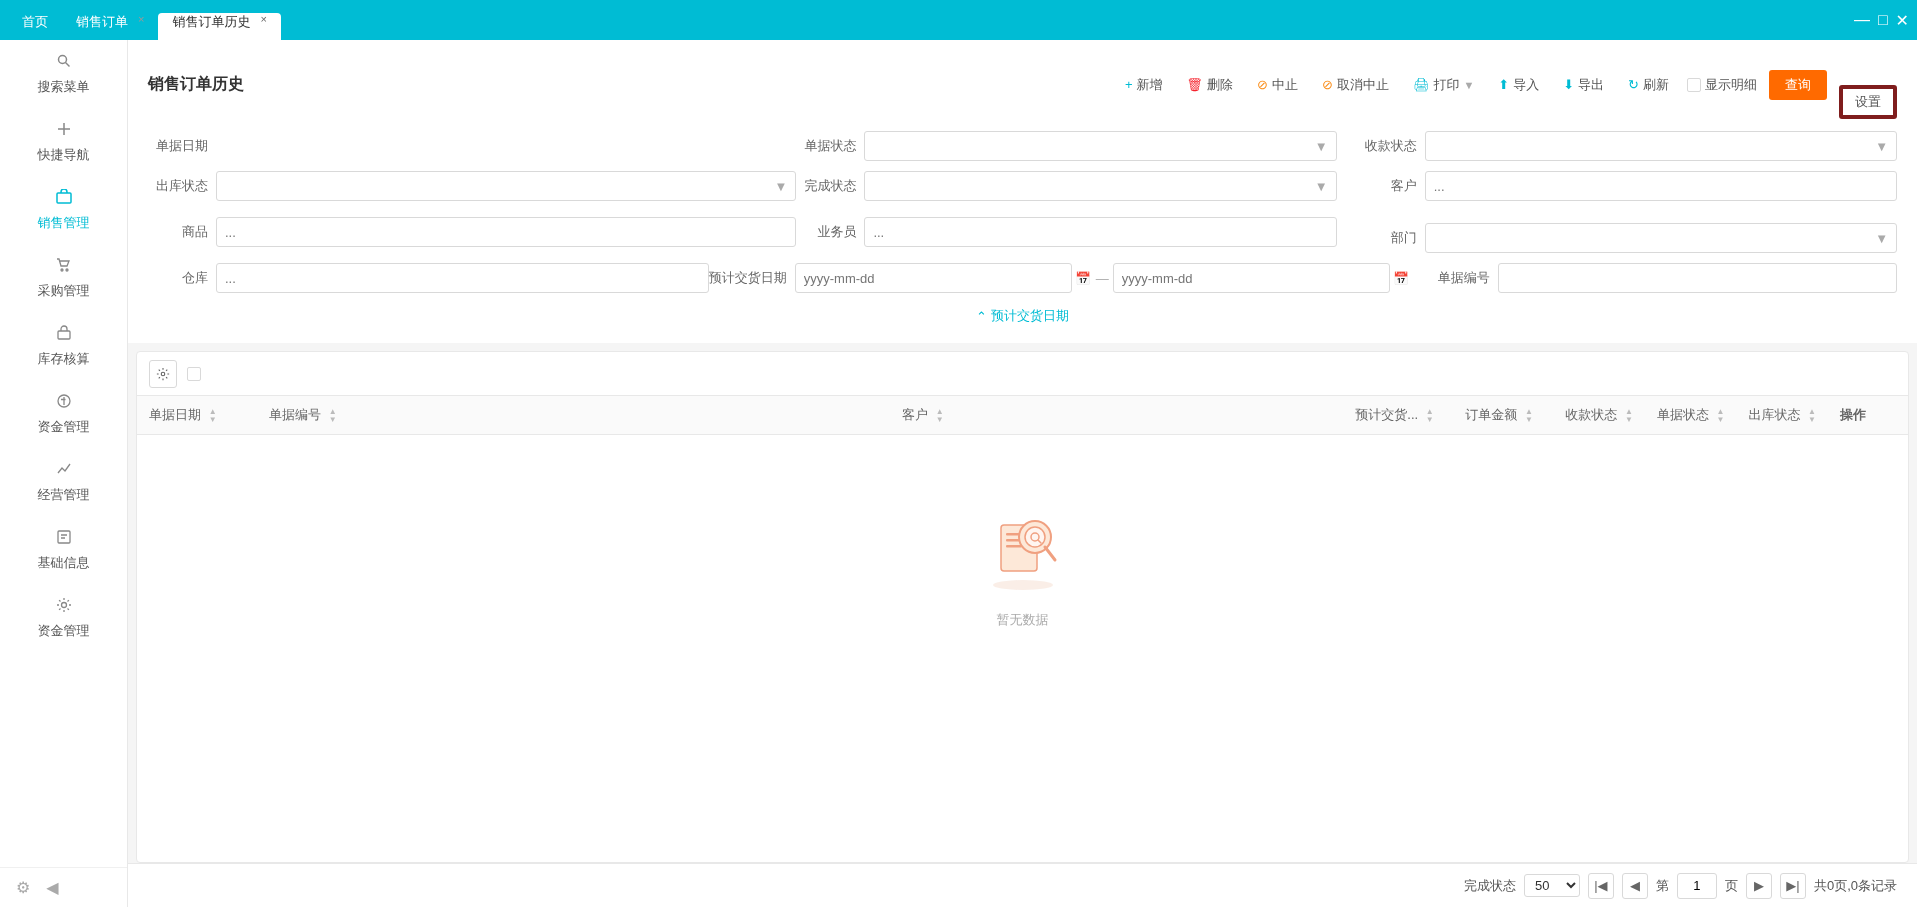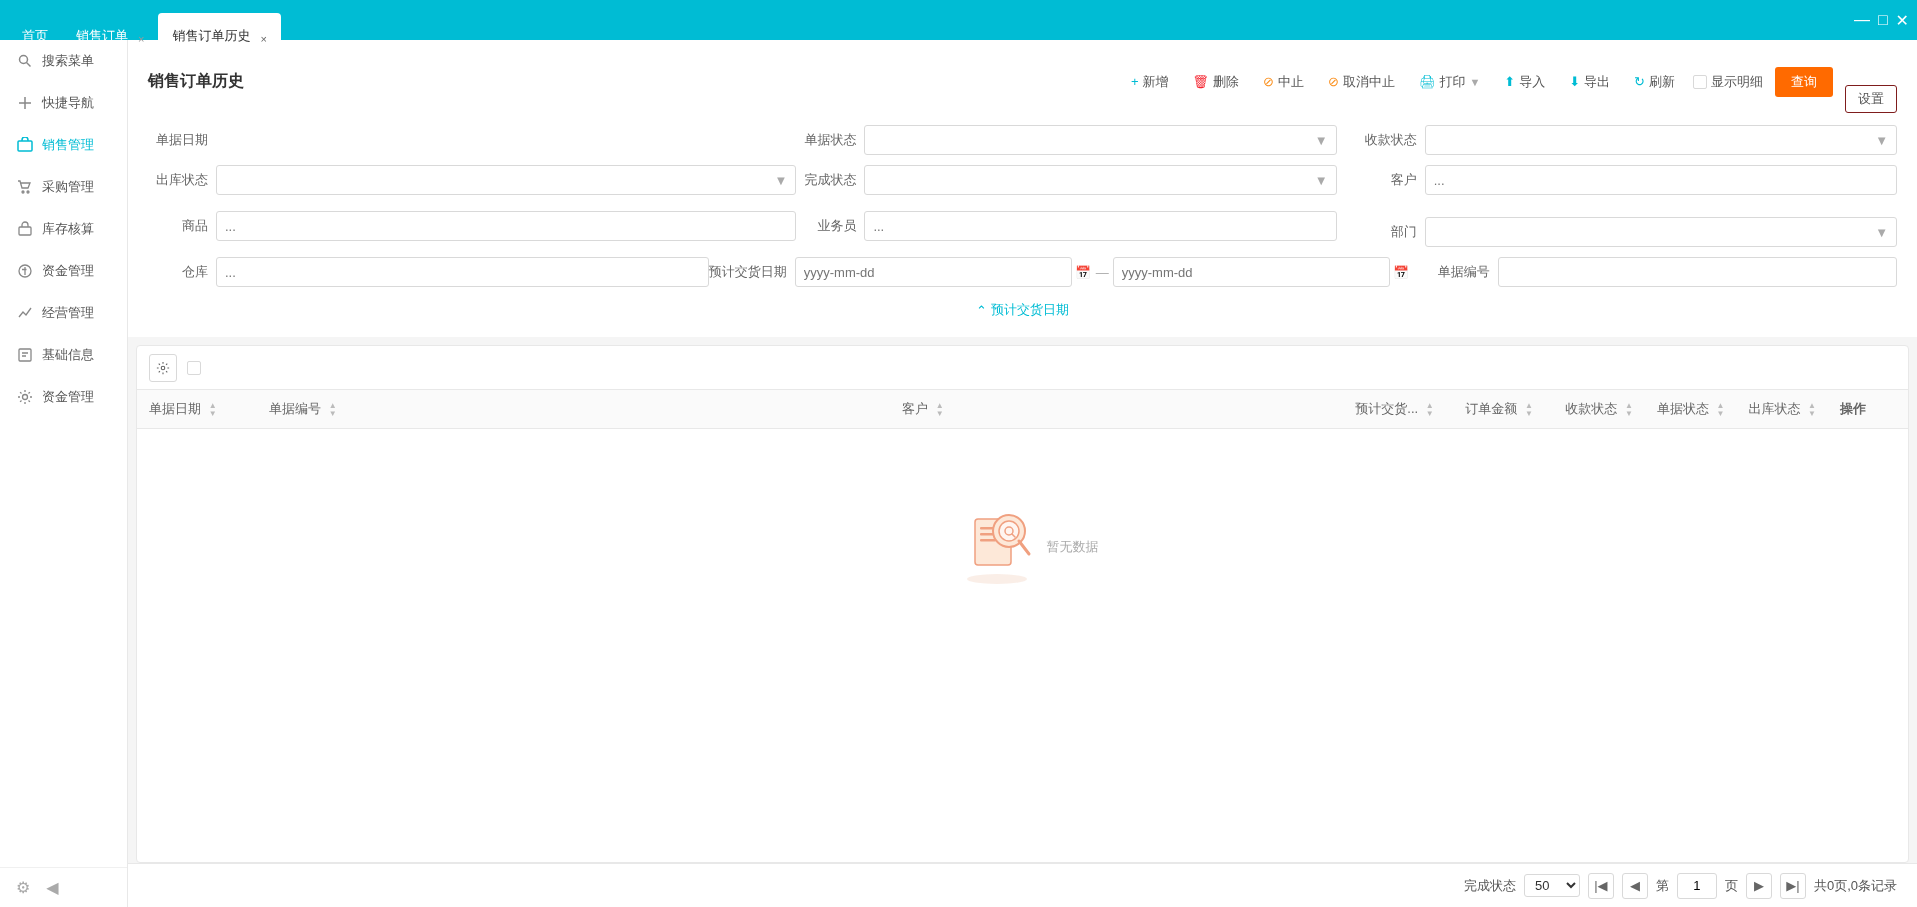--- a/index.html
+++ b/index.html
@@ -12,21 +12,21 @@
       display: flex;
       align-items: center;
       padding: 0 8px;
       flex-shrink: 0;
     }
     .tab-item {
       height: 32px;
       padding: 0 14px;
       border-radius: 4px 4px 0 0;
       display: flex;
-      align-items: flex-end;
+      align-items: flex-start;
       gap: 6px;
       cursor: pointer;
       font-size: 13px;
       color: #fff;
       background: transparent;
       position: relative;
       margin-top: 17px;
     }
     .tab-item.active {
       background: #fff;
@@ -68,20 +68,21 @@
       flex-shrink: 0;
     }
     .sidebar-item {
       display: flex;
       align-items: center;
       gap: 8px;
       padding: 12px 16px;
       cursor: pointer;
       color: #555;
       font-size: 13px;
+      flex-direction: column;
     }
     .sidebar-item.active { color: #00bcd4; align-items: center; }
     .sidebar-icon {
       width: 18px;
       height: 18px;
       display: flex;
       align-items: center;
       justify-content: center;
       flex-shrink: 0;
     }
@@ -133,21 +134,21 @@
       color: #fff;
       border: none;
       padding: 6px 16px;
       border-radius: 3px;
       cursor: pointer;
       font-size: 13px;
     }
     .btn-setting {
       background: #fff;
       color: #555;
-      border: 1px solid #7f1d1d;
+      border: 4px solid #7f1d1d;
       padding: 4px 12px;
       border-radius: 3px;
       cursor: pointer;
       font-size: 13px;
       margin-top: 35px;
     }
     .display-toggle {
       display: flex;
       align-items: center;
       gap: 4px;
@@ -300,21 +301,21 @@
       white-space: nowrap;
       user-select: none;
     }
     thead th .sort-icons { display: inline-flex; flex-direction: column; margin-left: 4px; vertical-align: middle; }
     thead th .sort-icons span { font-size: 8px; line-height: 1; color: #bbb; }
 
     
     .empty-state {
       flex: 1;
       display: flex;
-      flex-direction: row;
+      flex-direction: column;
       align-items: center;
       justify-content: center;
       padding: 60px 0;
     }
     .empty-icon {
       width: 100px;
       height: 100px;
       margin-bottom: 16px;
     }
     .empty-text {

